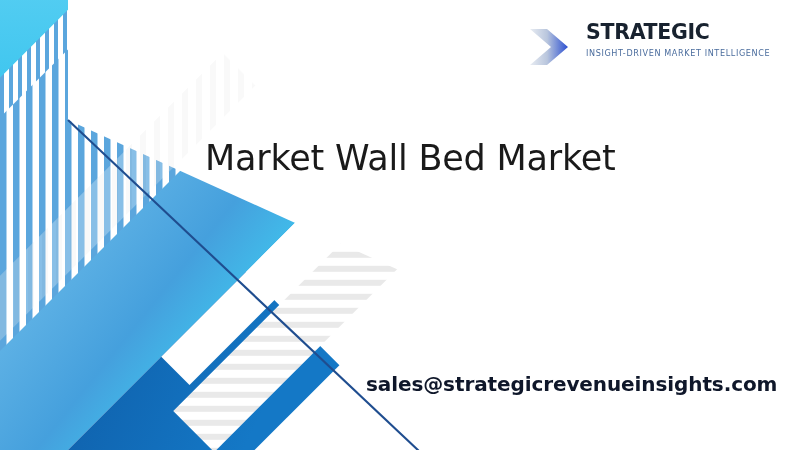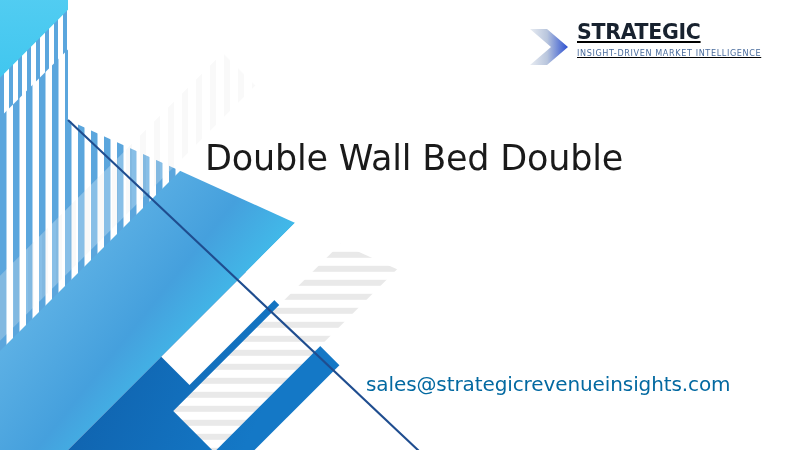--- a/index.html
+++ b/index.html
@@ -34,25 +34,24 @@
     display: flex;
     align-items: flex-start;
   }
   #logo-chevron {
     width: 44px;
     height: 44px;
     margin-top: 3px;
     flex: 0 0 auto;
   }
   #logo-text {
-    margin-left: 6px;
+    margin-left: 15px;
     display: flex;
     flex-direction: column;
     justify-content: flex-start;
-    text-decoration: underline;
   }
   .logo-line {
     font-family: "DejaVu Sans", sans-serif;
     font-weight: bold;
     font-size: 20.5px;
     line-height: 21px;
     letter-spacing: -0.3px;
     color: #18222f;
     white-space: nowrap;
   }
@@ -76,22 +75,22 @@
     white-space: nowrap;
     letter-spacing: -0.2px;
   }
   
   #email {
     position: absolute;
     left: 366px;
     top: 372px;
     font-family: "DejaVu Sans", sans-serif;
     font-size: 20px;
-    font-weight: normal;
-    color: #0369a1;
+    font-weight: bold;
+    color: #0f172a;
     white-space: nowrap;
     letter-spacing: -0.1px;
   }
 </style>
 </head>
 <body>
 
 <div id="slide">
 
   <svg id="bg-art" viewBox="0 0 800 450" width="800" height="450" xmlns="http://www.w3.org/2000/svg">
@@ -211,17 +210,17 @@
   <div id="logo">
     <svg id="logo-chevron" viewBox="0 0 44 44" xmlns="http://www.w3.org/2000/svg">
       <path d="M3 4 L20 4 L41 22 L20 40 L3 40 L24 22 Z" fill="url(#chevGrad)"></path>
     </svg>
     <div id="logo-text">
       <div class="logo-line">STRATEGIC</div>
       <div id="logo-tagline">INSIGHT-DRIVEN MARKET INTELLIGENCE</div>
     </div>
   </div>
 
-  <div id="title">Double Wall Bed Double</div>
+  <div id="title">Market Wall Bed Market</div>
 
   <div id="email">sales@strategicrevenueinsights.com</div>
 
 </div>
 
 </body></html>

